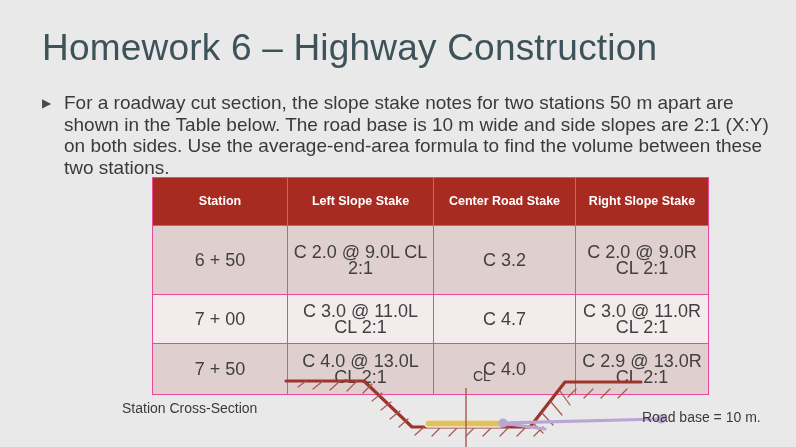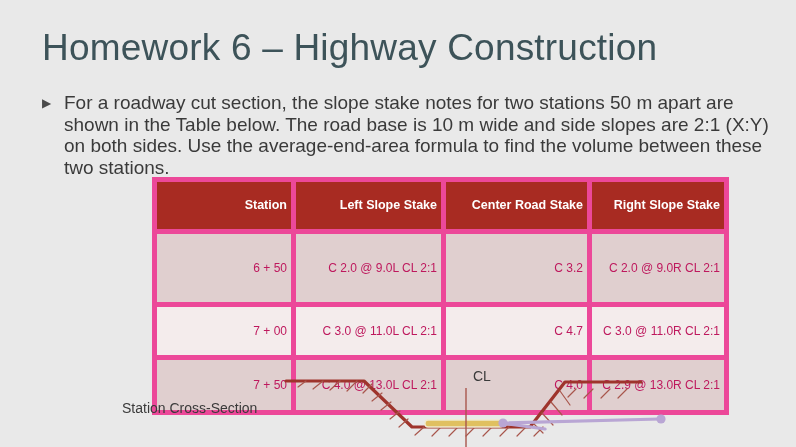--- a/index.html
+++ b/index.html
@@ -56,36 +56,36 @@
   
   #stake-table {
     position: absolute;
     left: 152px;
     top: 177px;
     width: 520px;
     border-collapse: collapse;
     table-layout: fixed;
   }
   #stake-table th, #stake-table td {
-    border: 5px solid #ec4899;
-    text-align: right;
+    border: 1px solid #ec4899;
+    text-align: center;
     vertical-align: middle;
   }
   #stake-table thead th {
     background: #a82b22;
     color: #ffffff;
     font-size: 12.5px;
     font-weight: bold;
     height: 43px;
     line-height: 15px;
     padding: 2px 4px;
   }
   #stake-table tbody td {
-    font-size: 12px;
-    color: #be185d;
+    font-size: 18px;
+    color: #404040;
     line-height: 16px;
     padding: 5px 4px;
     margin-top: 35px;
   }
   tr.row-a td { background: #e0cfcf; }
   tr.row-b td { background: #f4ecec; }
   tr.r1 td { height: 58px; vertical-align: top; padding-top: 9px; }
   tr.r2 td { height: 38px; vertical-align: top; padding-top: 6px; }
   tr.r3 td { height: 40px; vertical-align: top; padding-top: 6px; }
   .col-station { width: 126px; }
@@ -213,14 +213,15 @@
         <circle cx="503" cy="60" r="4.6" fill="#b9a6d4"></circle>
         <circle cx="661" cy="56" r="4.6" fill="#b9a6d4"></circle>
       </g>
 
       <line x1="466" y1="25" x2="466" y2="84" stroke="#a8564c" stroke-width="1.4"></line>
     </svg>
   </div>
 
   <div id="cs-label">Station Cross-Section</div>
   <div id="cl-label">CL</div>
+  <div id="roadbase-label">Road base = 10 m.</div>
 
 </div>
 
 </body></html>

